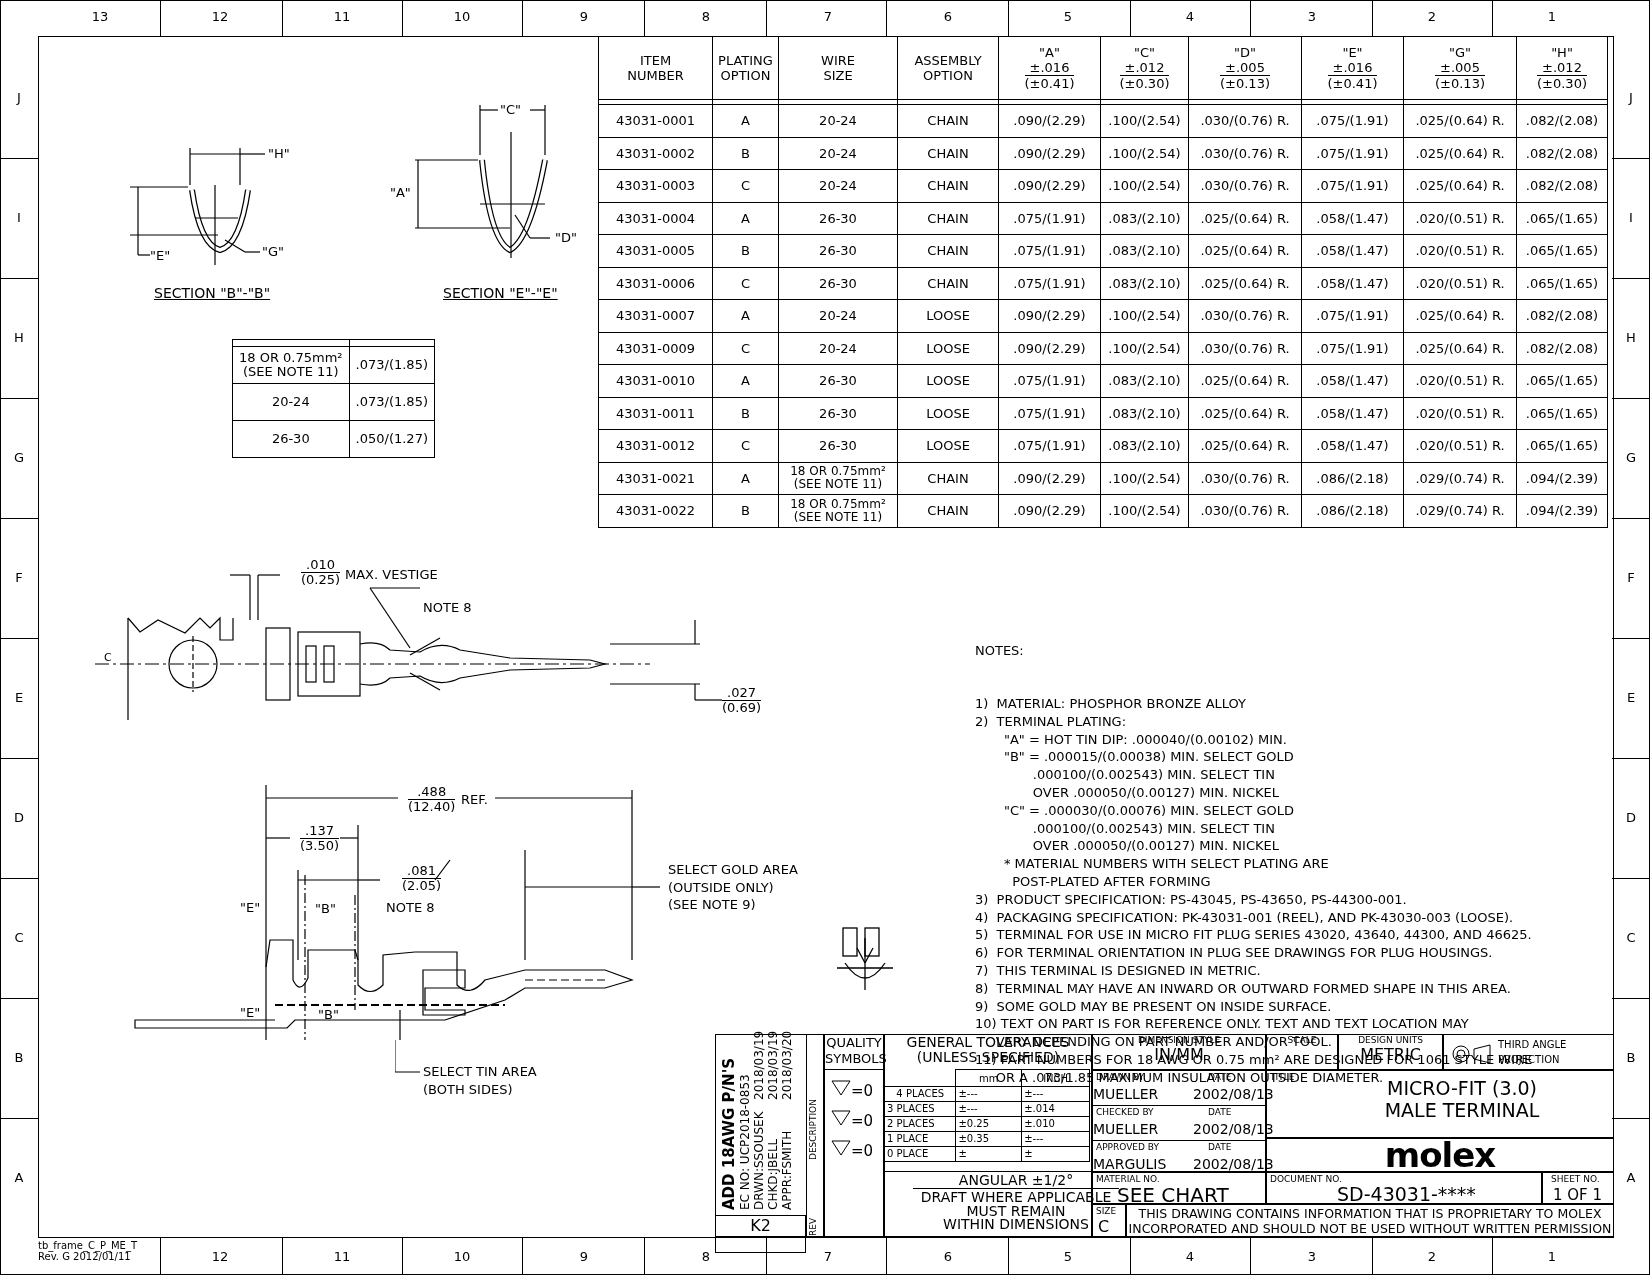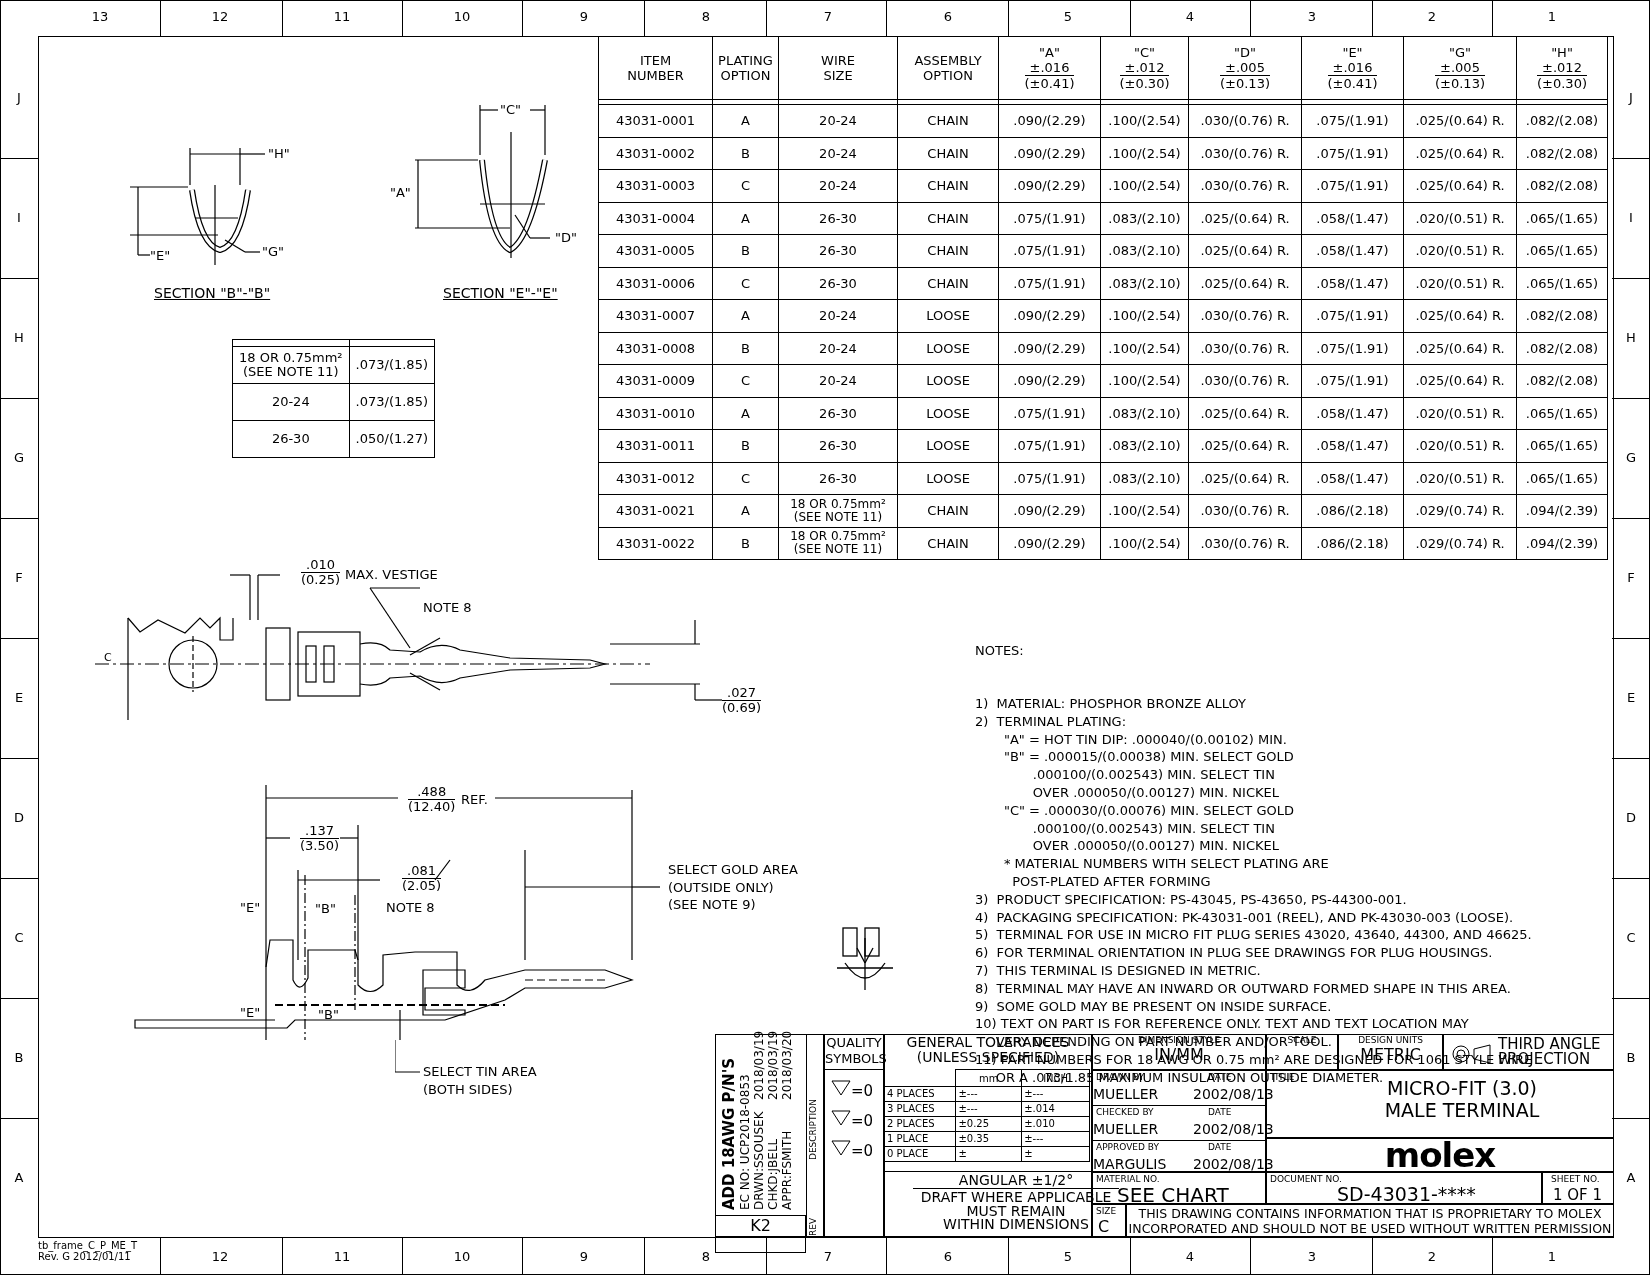--- a/index.html
+++ b/index.html
@@ -320,32 +320,20 @@
         <td>20-24</td>
         <td>LOOSE</td>
         <td>.090/(2.29)</td>
         <td>.100/(2.54)</td>
         <td>.030/(0.76) R.</td>
         <td>.075/(1.91)</td>
         <td>.025/(0.64) R.</td>
         <td>.082/(2.08)</td>
       </tr>
       <tr>
-        <td>43031-0008</td>
-        <td>B</td>
-        <td>20-24</td>
-        <td>LOOSE</td>
-        <td>.090/(2.29)</td>
-        <td>.100/(2.54)</td>
-        <td>.030/(0.76) R.</td>
-        <td>.075/(1.91)</td>
-        <td>.025/(0.64) R.</td>
-        <td>.082/(2.08)</td>
-      </tr>
-      <tr>
         <td>43031-0009</td>
         <td>C</td>
         <td>20-24</td>
         <td>LOOSE</td>
         <td>.090/(2.29)</td>
         <td>.100/(2.54)</td>
         <td>.030/(0.76) R.</td>
         <td>.075/(1.91)</td>
         <td>.025/(0.64) R.</td>
         <td>.082/(2.08)</td>
@@ -567,21 +555,21 @@
   <table style="position:absolute;top:34px;left:-1px;font-size:10px;">
     <tbody>
         <tr>
           <td style="width:70px;"></td>
           <td style="width:64px;border:1px solid #000;text-align:center;height:14px">mm</td>
           <td style="width:66px;border:1px solid #000;text-align:center">INCH</td>
         </tr>
     </tbody>
       <tbody id="tol-rows">
         <tr>
-          <td style="border: 1px solid rgb(0, 0, 0); height: 14px; line-height: 14px; padding: 0px 2px;">4 PLACES</td>
+          <td style="border: 1px solid rgb(0, 0, 0); height: 14px; line-height: 14px; padding: 0px 2px; text-align: center;">4 PLACES</td>
           <td style="border: 1px solid rgb(0, 0, 0); height: 14px; line-height: 14px; padding: 0px 2px;">±---</td>
           <td style="border: 1px solid rgb(0, 0, 0); height: 14px; line-height: 14px; padding: 0px 2px;">±---</td>
         </tr>
         <tr>
           <td style="border: 1px solid rgb(0, 0, 0); height: 14px; line-height: 14px; padding: 0px 2px;">3 PLACES</td>
           <td style="border: 1px solid rgb(0, 0, 0); height: 14px; line-height: 14px; padding: 0px 2px;">±---</td>
           <td style="border: 1px solid rgb(0, 0, 0); height: 14px; line-height: 14px; padding: 0px 2px;">±.014</td>
         </tr>
         <tr>
           <td style="border: 1px solid rgb(0, 0, 0); height: 14px; line-height: 14px; padding: 0px 2px;">2 PLACES</td>
@@ -618,21 +606,21 @@
 <div class="tb" style="left:1338px;top:1034px;width:105px;height:36px;text-align:center;">
   <div class="small">DESIGN UNITS</div>
     <div style="font-size:16px">METRIC</div>
 </div>
 <div class="tb" style="left:1443px;top:1034px;width:171px;height:36px;">
   <svg class="abs" style="left:8px;top:8px" width="40" height="22">
       <circle cx="9" cy="11" r="8" stroke="#000" fill="none"></circle>
       <circle cx="9" cy="11" r="4" stroke="#000" fill="none"></circle>
       <polygon points="22,6 38,2 38,20 22,16" stroke="#000" fill="none"></polygon>
     </svg>
-  <div class="abs" style="left:54px;top:2px;font-size:15px;line-height:15px;">
+  <div class="abs" style="left:54px;top:2px;font-size:10px;line-height:15px;">
       <div>THIRD ANGLE</div>
       <div>PROJECTION</div>
     </div>
 </div>
 
 <div class="tb" style="left:1092px;top:1070px;width:174px;height:102px;font-size:14px;">
   <div style="height:34px;border-bottom:1px solid #000;position:relative;">
     <span class="abs small" style="left:3px;top:1px">DRAWN BY</span>
     <span class="abs small" style="left:115px;top:1px">DATE</span>
     <span class="abs" style="left:0;top:15px">MUELLER</span>

